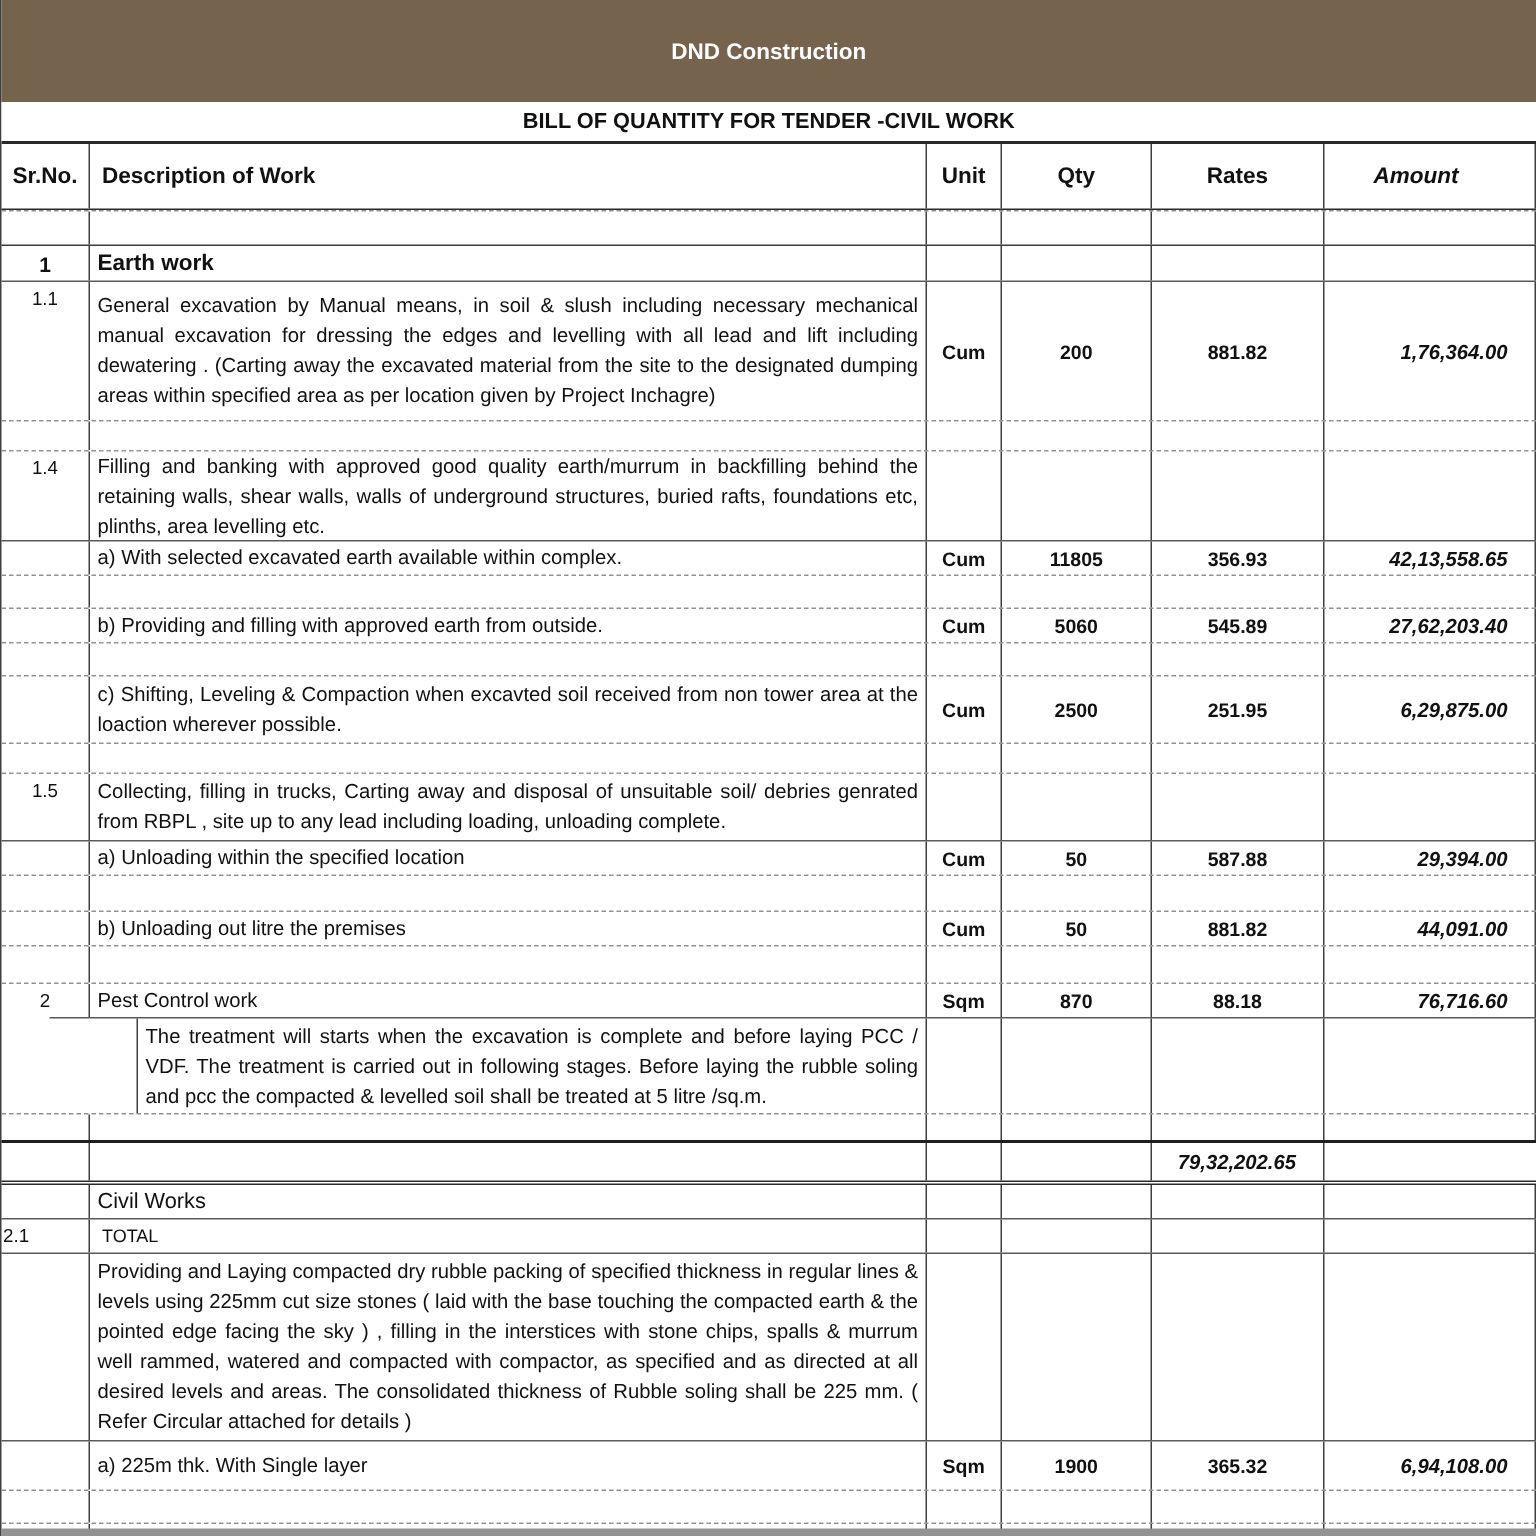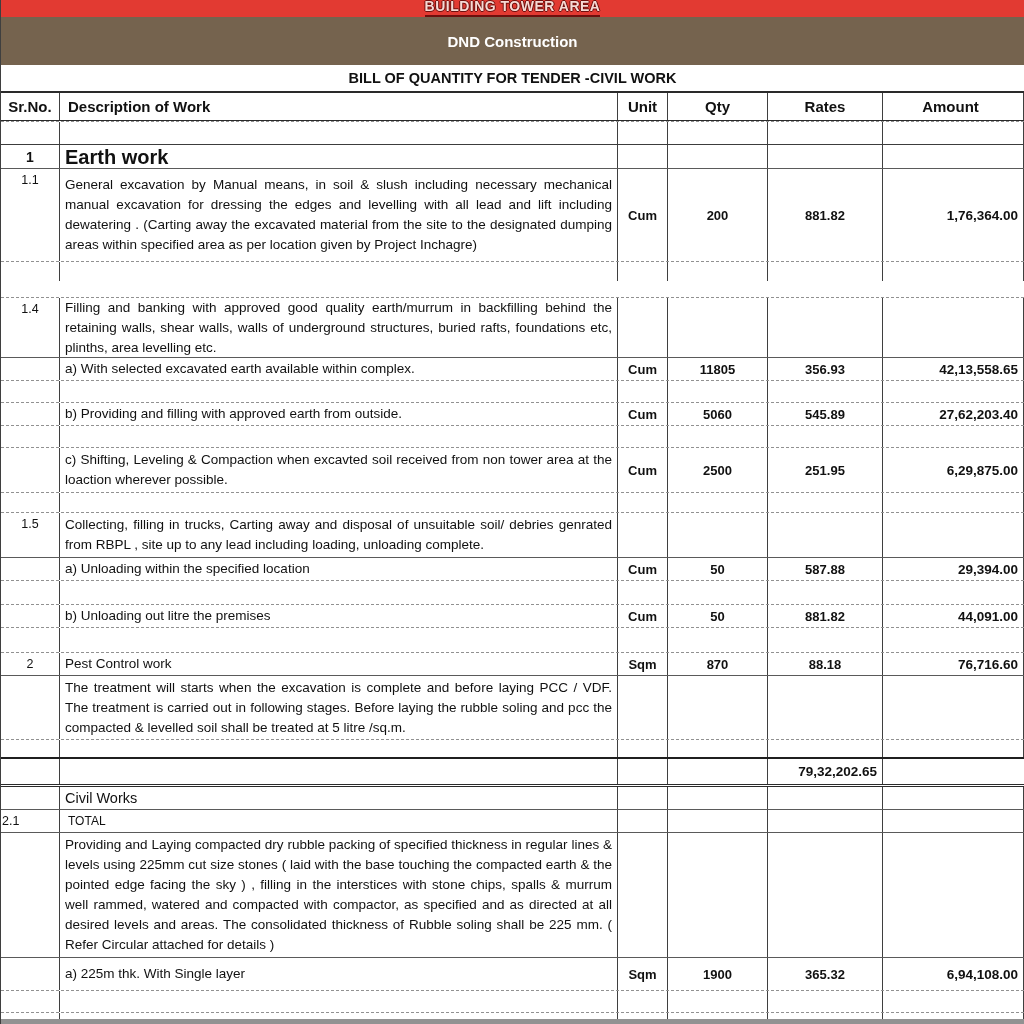--- a/index.html
+++ b/index.html
@@ -5,69 +5,66 @@
   * { margin:0; padding:0; box-sizing:border-box; }
   html,body { width:1024px; height:1024px; overflow:hidden; background:#fff;
     font-family:"Liberation Sans", sans-serif; color:#111; }
   #page { width:1024px; height:1024px; position:relative; border-left:1px solid #3f3f3f; }
 
   
   .red-banner { height:17px; display:flex; align-items:flex-end; justify-content:center; overflow:hidden; }
   .red-banner span { font-size:14px; font-weight:bold; letter-spacing:.5px; color:#f7d9d4;
     text-shadow:-1px 0 #6e100e, 1px 0 #6e100e, 0 -1px #6e100e, 0 1px #6e100e;
     border-bottom:2px solid #6e100e; line-height:17px; }
-  .brown-banner { height:48px; display:flex; align-items:center; justify-content:center; }
+  .brown-banner { height:68px; display:flex; align-items:center; justify-content:center; }
   .brown-banner span { color:#ffffff; font-weight:bold; font-size:15px; }
   .doc-title { height:28px; display:flex; align-items:center; justify-content:center;
     border-bottom:2px solid #2a2a2a; background:#fff;text-align:center; }
   .doc-title span { font-weight:bold; font-size:14.5px; }
 
   
   .grid-row { display:grid; grid-template-columns:59px 1fr 50px 100px 115px 141px; }
   .cell { border-right:1px solid #3f3f3f; display:flex; align-items:center; overflow:hidden; }
 
   
-  .head-row { height:28px; border-bottom:1px solid #2a2a2a; }
+  .head-row { height:44px; border-bottom:1px solid #2a2a2a; }
   .head-row .cell { font-weight:bold; font-size:15px; justify-content:center; }
   .head-row .c-desc { justify-content:center; padding-left:8px; }
 
   
   .row { border-top:1px solid #5a5a5a; }
   .row:first-child { border-top:none; }
   .row.spacer { border-top:1px dashed #919191; }
   .row.after-spacer { border-top:1px dashed #919191; }
   .row.section.after-spacer { border-top:1px solid #3c3c3c; }
   .row.total { border-top:2px solid #1f1f1f !important; }
   .row.civil { border-top:3px double #2a2a2a !important; }
 
   .c-sr { justify-content:center; font-size:12.5px; }
   .c-desc { padding:1px 5px; font-size:13.5px; }
   .c-desc span { display:block; width:100%; text-align:justify; line-height:20px; }
   .c-unit, .c-qty, .c-rate { justify-content:center; font-weight:bold; font-size:13px; }
-  .c-amt { justify-content:flex-end; padding-right:5px; font-weight:bold; font-size:13.5px; }
+  .c-amt { justify-content:flex-end; padding-right:18px; font-weight:bold; font-size:13.5px;font-style:italic; }
 
   .row.item .c-sr { align-items:flex-start; padding-top:4px; }
   .row.section .c-sr { font-weight:bold; font-size:14px; }
-  .row.section .c-desc span { font-weight:bold; font-size:20px; text-align:left; }
+  .row.section .c-desc span { font-weight:bold; font-size:15px; text-align:left; }
   .row.total .c-desc span { font-weight:bold; font-size:15px; text-align:left; }
   .row.civil .c-desc span { font-size:14.5px; text-align:left; }
   .row.soling .c-sr { justify-content:flex-start; padding-left:1px; }
   .row.soling .c-desc span { font-size:12px; text-align:left; padding-left:3px; }
   .row.subitem .c-desc span { text-align:justify; }
 
   .bottom-strip { position:absolute; left:0; bottom:0; width:1024px; height:5px; background:#929292; }
 </style>
 </head>
 <body>
 
 <div id="page">
 
-  <div class="red-banner" style="background: rgb(226, 58, 50);">
-    <span>BUILDING TOWER AREA</span>
-  </div>
 
   <div class="brown-banner" style="background: rgb(117, 99, 78);">
     <span>DND Construction</span>
   </div>
 
   <div class="doc-title">
     <span>BILL OF QUANTITY FOR TENDER -CIVIL WORK</span>
   </div>
 
   <div class="grid-row head-row">
@@ -133,21 +130,21 @@
         </div>
       </div>
       <div class="grid-row row spacer" style="height: 20px;">
         <div class="cell c-sr"></div>
         <div class="cell c-desc"></div>
         <div class="cell c-unit"></div>
         <div class="cell c-qty"></div>
         <div class="cell c-rate"></div>
         <div class="cell c-amt"></div>
       </div>
-      <div class="grid-row row item after-spacer" style="height: 60px; margin-top: 16px;">
+      <div class="grid-row row item after-spacer" style="height: 60px;">
         <div class="cell c-sr">
           <span>1.4</span>
         </div>
         <div class="cell c-desc">
           <span>Filling and banking with approved good quality earth/murrum in backfilling  behind the retaining walls, shear walls, walls of underground structures, buried rafts, foundations etc, plinths, area levelling etc.</span>
         </div>
         <div class="cell c-unit"></div>
         <div class="cell c-qty"></div>
         <div class="cell c-rate"></div>
         <div class="cell c-amt"></div>
@@ -307,21 +304,21 @@
         <div class="cell c-qty">
           <span>870</span>
         </div>
         <div class="cell c-rate">
           <span>88.18</span>
         </div>
         <div class="cell c-amt">
           <span>76,716.60</span>
         </div>
       </div>
-      <div class="grid-row row item" style="height: 64px;">
+      <div class="grid-row row item" style="height: 64px; margin-left: 32px;">
         <div class="cell c-sr"></div>
         <div class="cell c-desc">
           <span>The treatment will starts when the excavation is complete and before laying PCC / VDF. The treatment is carried out in following stages. Before laying the rubble soling and pcc the compacted &amp; levelled soil shall be treated at 5 litre /sq.m.</span>
         </div>
         <div class="cell c-unit"></div>
         <div class="cell c-qty"></div>
         <div class="cell c-rate"></div>
         <div class="cell c-amt"></div>
       </div>
       <div class="grid-row row spacer" style="height: 18px;">

